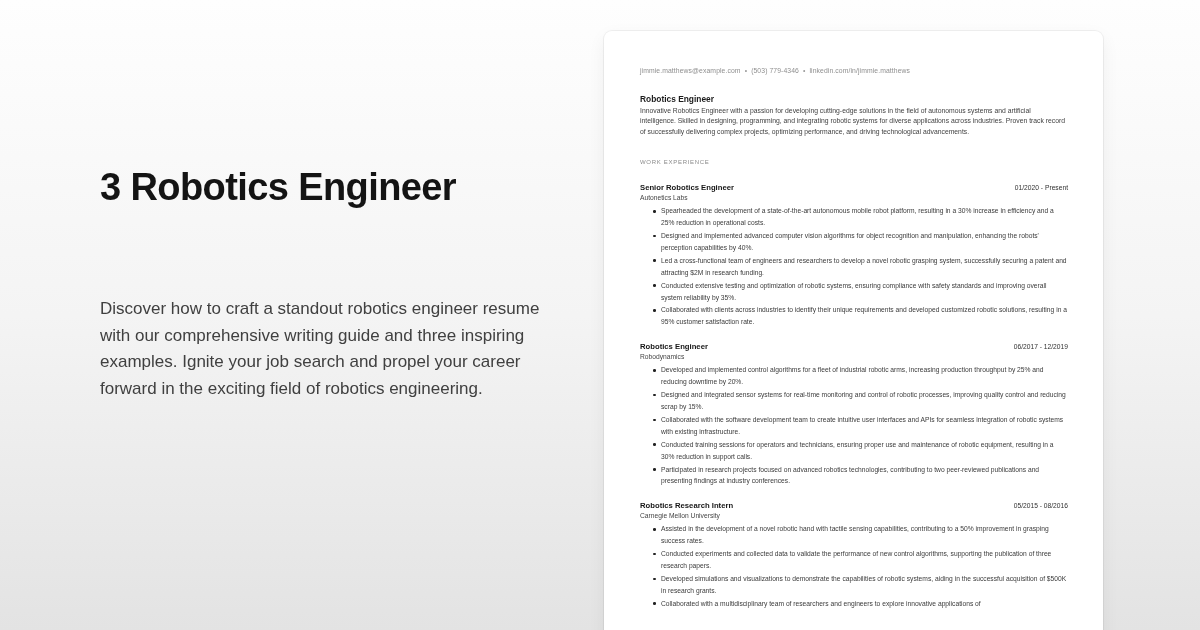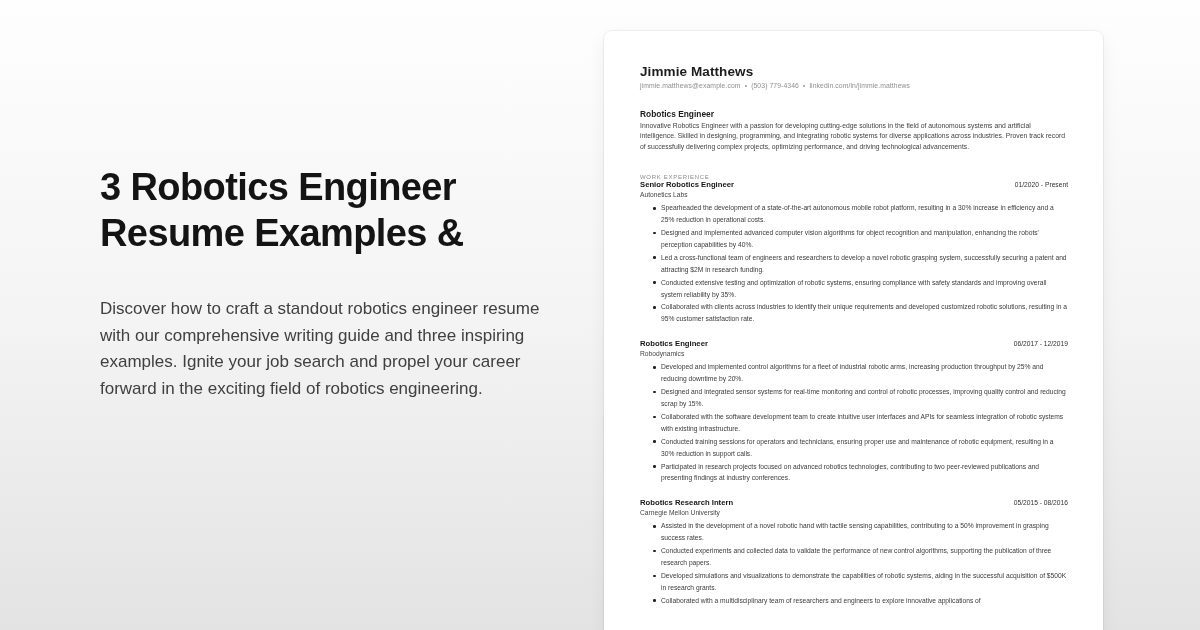--- a/index.html
+++ b/index.html
@@ -70,21 +70,21 @@
     line-height: 10.4px;
     color: #3f3f3f;
     width: 428px;
   }
   .r-sec-label {
     margin-top: 22px;
     font-size: 6px;
     letter-spacing: 0.7px;
     color: #8a8a8a;
   }
-  .job { margin-top: 0; }
+  .job { margin-top: 18px; }
   .job + .job { margin-top: 14px; }
   .job-head {
     display: flex;
     justify-content: space-between;
     align-items: baseline;
   }
   .job-title {
     font-size: 7.7px;
     font-weight: bold;
     color: #161616;
@@ -119,27 +119,26 @@
     width: 2.7px; height: 2.7px;
     border-radius: 50%;
     background: #222222;
   }
 </style>
 </head>
 <body>
 
 <div class="hero">
   <h1 class="hero-title"><span>3 Robotics Engineer</span><br>
-    <span>Resume Examples &amp;</span><br>
+    <br>
     </h1>
   <p class="hero-desc">Discover how to craft a standout robotics engineer resume with our comprehensive writing guide and three inspiring examples. Ignite your job search and propel your career forward in the exciting field of robotics engineering.</p>
 </div>
 
 <div class="resume-card">
-  <div class="r-name">Jimmie Matthews</div>
   <div class="r-contact">
     <span>jimmie.matthews@example.com</span>
     <span class="sep">•</span>
     <span>(503) 779-4346</span>
     <span class="sep">•</span>
     <span>linkedin.com/in/jimmie.matthews</span>
   </div>
 
   <div class="r-title">Robotics Engineer</div>
   <div class="r-summary">Innovative Robotics Engineer with a passion for developing cutting-edge solutions in the field of autonomous systems and artificial intelligence. Skilled in designing, programming, and integrating robotic systems for diverse applications across industries. Proven track record of successfully delivering complex projects, optimizing performance, and driving technological advancements.</div>

